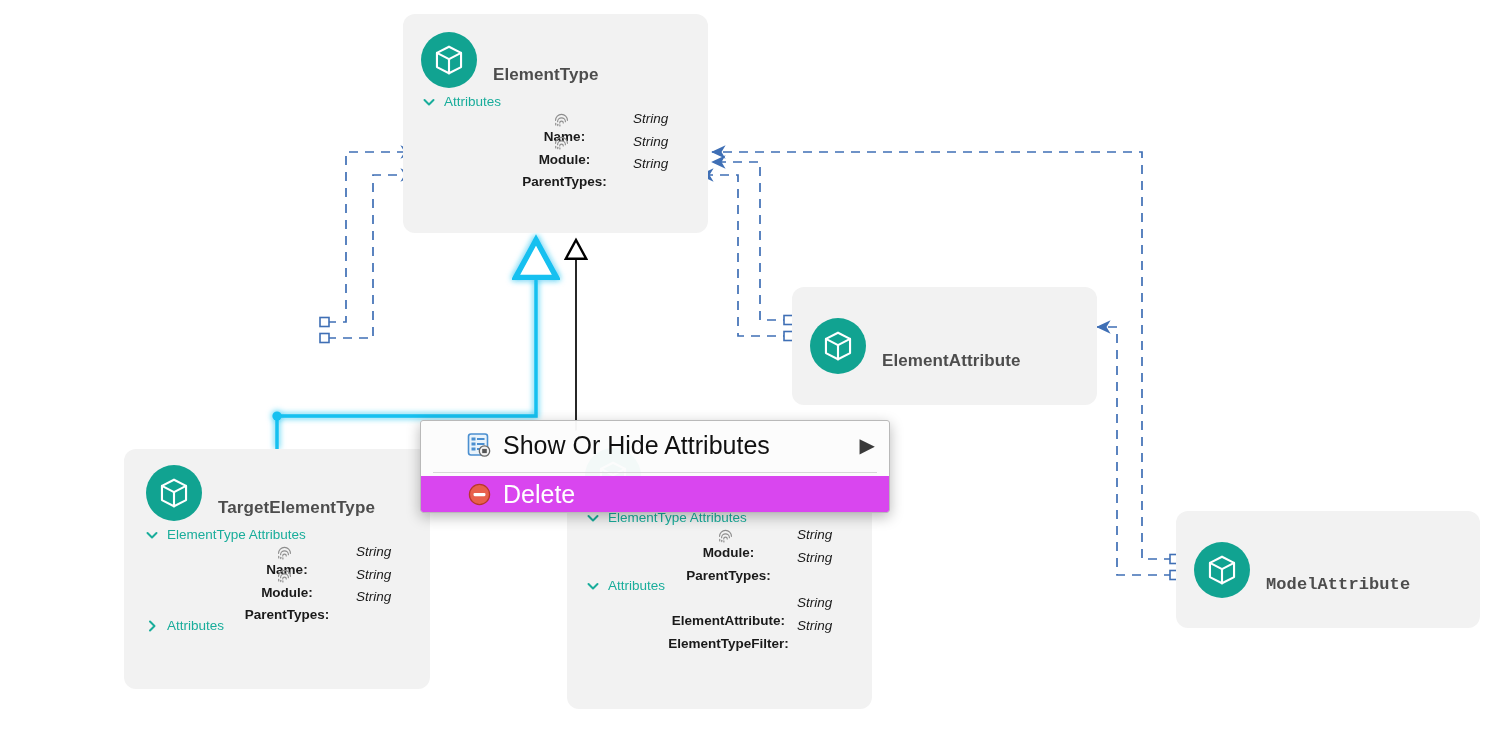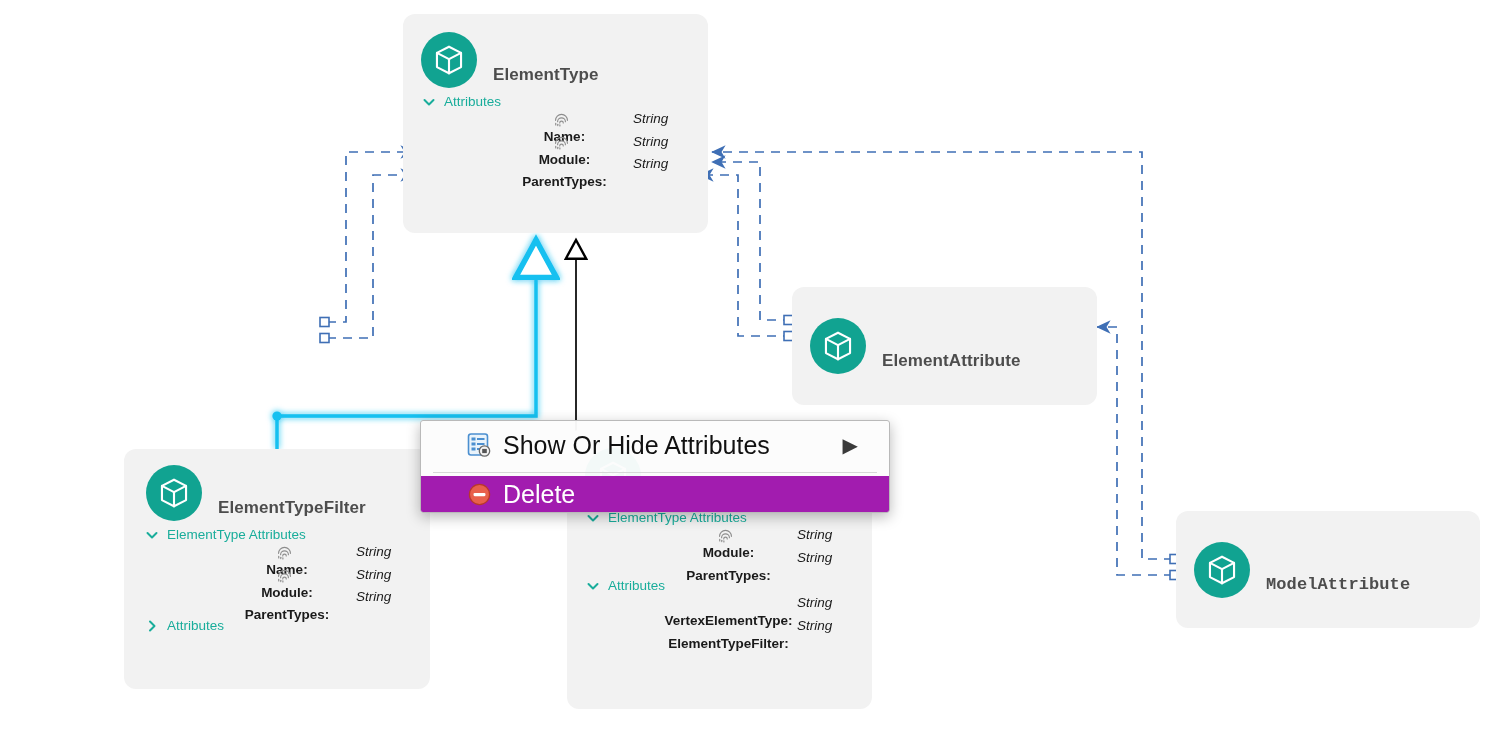--- a/index.html
+++ b/index.html
@@ -26,28 +26,28 @@
   .attr-key{width:23px;height:18px;flex:none;}
   .attr-name{font-size:13.5px;font-weight:bold;color:#1a1a1a;white-space:nowrap;}
   .attr-type{font-size:13.5px;color:#1a1a1a;white-space:nowrap;position:absolute;font-style:italic;}
 
   .attr-rows{position:relative;}
 
   
   .ctxmenu{position:absolute;background:rgba(252,252,252,.965);
            border:1px solid #b9b9b9;border-radius:3px;
            box-shadow:0 4px 14px rgba(0,0,0,.28);overflow:hidden;}
-  .ctx-item{display:flex;align-items:center;height:48px;padding:0 31px 0 38px;
+  .ctx-item{display:flex;align-items:center;height:48px;padding:0 14px 0 38px;
             font-size:25px;color:#111;white-space:nowrap;position:relative;}
   .ctx-item .ic{position:absolute;left:44px;width:28px;height:28px;
                 display:flex;align-items:center;justify-content:center;}
   .ctx-label{margin-left:44px;}
   .ctx-sep{height:1px;background:#d7d7d7;margin:3px 12px;}
   .ctx-item.disabled .ctx-label{color:#a8a8a8;}
-  .ctx-item.selected{background:#a21caf;}
+  .ctx-item.selected{background:#d946ef;}
   .ctx-item.selected .ctx-label{color:#ffffff;}
   .ctx-shortcut{margin-left:auto;font-size:24px;color:#6a6a6a;}
   .submenu-arrow{margin-left:auto;font-size:20px;color:#3a3a3a;line-height:1;}
 </style>
 </head>
 <body>
 
 <div id="canvas">
 
   <svg class="edges" viewBox="0 0 1497 729">
@@ -232,41 +232,41 @@
         <svg width="16" height="16" viewBox="0 0 16 16" fill="none" stroke="#19ad9b" stroke-width="2" stroke-linecap="round" stroke-linejoin="round">
           <path d="M3.5 6 L8 10.5 L12.5 6"></path>
         </svg>
       </span>
       <span class="section-label">Attributes</span>
     </div>
 
     <div class="attr-rows">
       <div class="attr">
         <span class="attr-key"></span>
-        <span class="attr-name">VertexElementType:</span>
+        <span class="attr-name">ElementAttribute:</span>
         <span class="attr-type" style="left:212px;">String</span>
       </div>
       <div class="attr">
         <span class="attr-key"></span>
         <span class="attr-name">ElementTypeFilter:</span>
         <span class="attr-type" style="left:212px;">String</span>
       </div>
     </div>
   </div>
 
   <div class="node" style="left:124px;top:449px;width:306px;height:240px;padding:16px 0 0 22px;">
     <div class="node-head">
       <span class="node-icon">
         <svg width="34" height="34" viewBox="0 0 24 24" fill="none" stroke="#fff" stroke-width="1.5" stroke-linejoin="round" stroke-linecap="round">
           <path d="M12 2.6 L20.5 7 L20.5 17 L12 21.4 L3.5 17 L3.5 7 Z"></path>
           <path d="M3.5 7 L12 11.4 L20.5 7"></path>
             <path d="M12 11.4 L12 21.4"></path>
         </svg>
       </span>
-      <span class="node-title">ElementTypeFilter</span>
+      <span class="node-title">TargetElementType</span>
     </div>
 
     <div class="section" style="margin-left:-2px;">
       <span class="section-caret">
         <svg width="16" height="16" viewBox="0 0 16 16" fill="none" stroke="#19ad9b" stroke-width="2" stroke-linecap="round" stroke-linejoin="round">
           <path d="M3.5 6 L8 10.5 L12.5 6"></path>
         </svg>
       </span>
       <span class="section-label">ElementType Attributes</span>
     </div>

